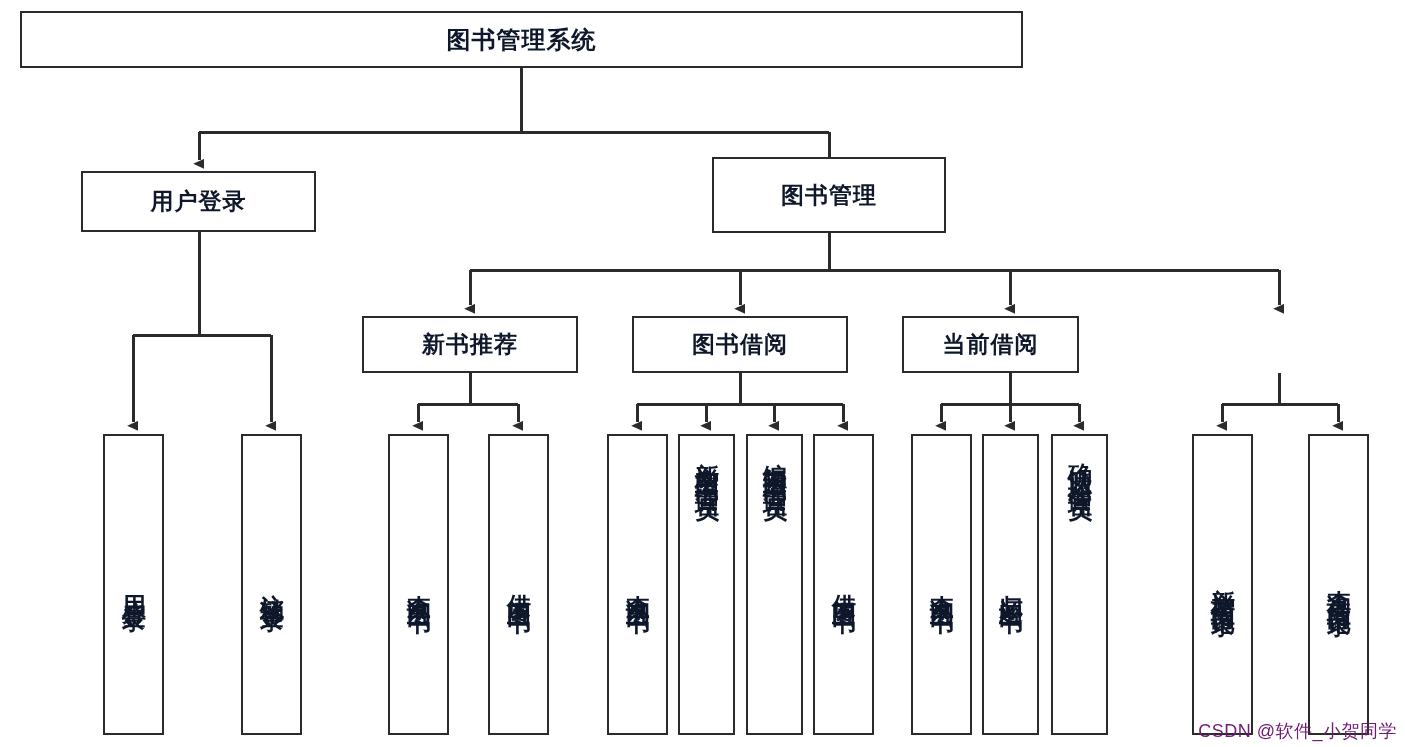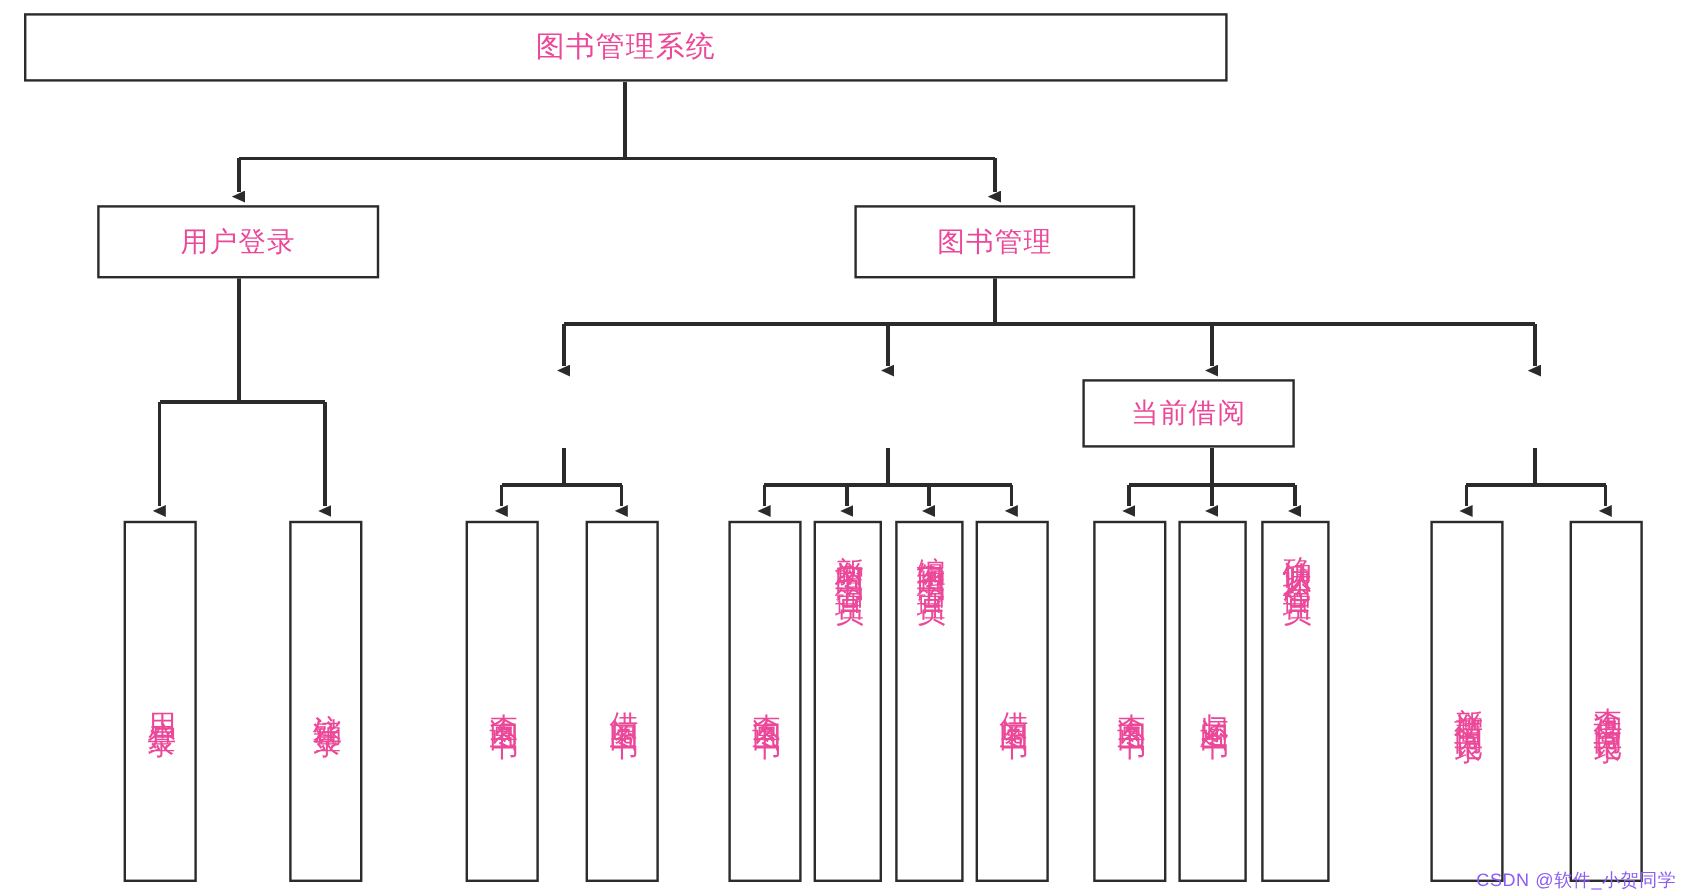--- a/index.html
+++ b/index.html
@@ -23,22 +23,23 @@
     pointer-events:none;
   }
   .node{
     position:absolute;
     box-sizing:border-box;
     border:2px solid #2b2b2b;
     background:#ffffff;
     display:flex;
     align-items:center;
     justify-content:center;
-    color:#ec4899;
+    color:#0f172a;
     overflow:hidden;
+    font-weight:bold;
   }
   .node .cap{
     display:block;
     text-align:center;
     white-space:pre;
     line-height:1.0;
   }
   
   .h-node .cap{
     font-size:23px;
@@ -62,22 +63,22 @@
   .v-node.top-align{
     align-items:flex-start;
   }
   .v-node.top-align .cap{
     padding-top:2px;
   }
   .watermark{
     position:absolute;
     right:8px;
     bottom:4px;
-    font-size:15px;
-    color:#8b5cf6;
+    font-size:18px;
+    color:#701a75;
     letter-spacing:0.5px;
     white-space:nowrap;
     user-select:none;
   }
 </style>
 </head>
 <body>
 
 <div id="stage">
 
@@ -135,25 +136,31 @@
   </svg>
 
   <div class="node h-node root" style="left:20px; top:11px; width:1003px; height:57px;">
     <span class="cap">图书管理系统</span>
   </div>
 
   <div class="node h-node" style="left:81px; top:171px; width:235px; height:61px;">
     <span class="cap">用户登录</span>
   </div>
 
-  <div class="node h-node" style="left:712px; top:171px; width:234px; height:61px;">
+  <div class="node h-node" style="left:712px; top:157px; width:234px; height:76px;">
     <span class="cap">图书管理</span>
   </div>
 
-
+  <div class="node h-node" style="left:362px; top:316px; width:216px; height:57px;">
+    <span class="cap">新书推荐</span>
+  </div>
+
+  <div class="node h-node" style="left:632px; top:316px; width:216px; height:57px;">
+    <span class="cap">图书借阅</span>
+  </div>
 
   <div class="node h-node" style="left:902px; top:316px; width:177px; height:57px;">
     <span class="cap">当前借阅</span>
   </div>
 
 
   <div class="node v-node" style="left:103px; top:434px; width:61px; height:301px;">
     <span class="cap">用户登录</span>
   </div>
 

